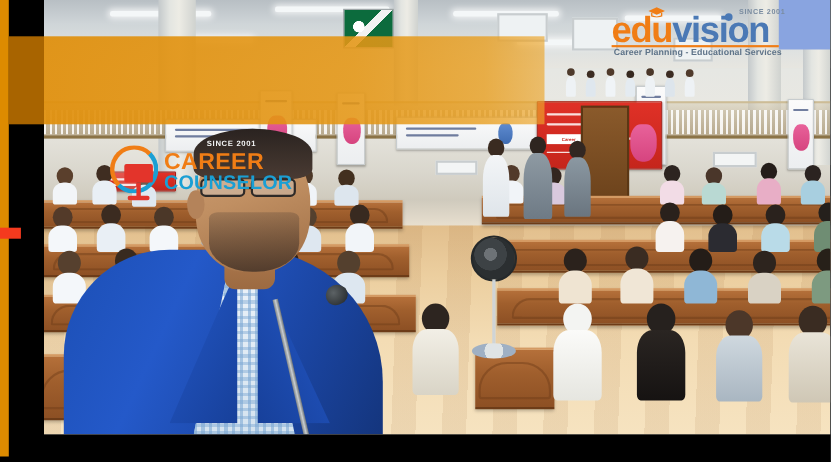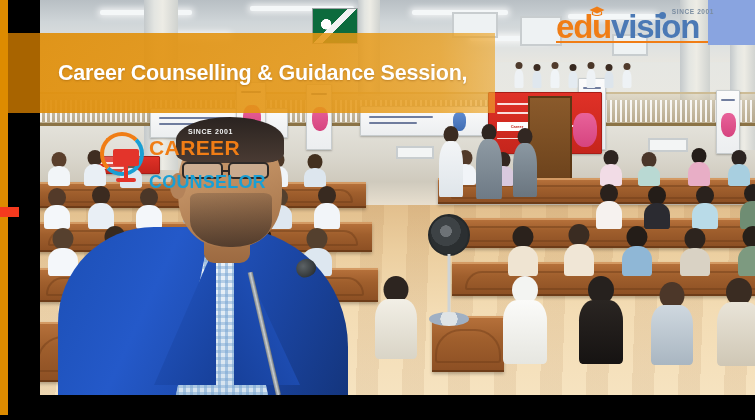--- a/index.html
+++ b/index.html
@@ -308,21 +308,21 @@
   }
   .cc-since {
     position: absolute; left: 88px; top: 0px;
     font-size: 7px; font-weight: bold; color: #f2f3f3; letter-spacing: .6px;
   }
   .cc-career {
     position: absolute; left: 49px; top: 8px;
     font-size: 21px; font-weight: bold; color: #f07d15; letter-spacing: .4px;
   }
   .cc-couns {
-    position: absolute; left: 49px; top: 44px;
+    position: absolute; left: 49px; top: 28px;
     font-size: 18px; font-weight: bold; color: #1a9fd4; letter-spacing: .2px;
   }
 
   
   .bar-top    { position: absolute; left: 8px;  top: 0;      width: 32px;  height: 33px;  background: #000; }
   .bar-mid    { position: absolute; left: 8px;  top: 113px;  width: 32px;  height: 282px; background: #000; }
   .bar-bottom { position: absolute; left: 8px;  top: 395px;  width: 747px; height: 25px;  background: #000; }
   .bar-footorange { position: absolute; left: 0; top: 415px; width: 8px; height: 5px; background: #000; }
 </style>
 </head>
@@ -661,29 +661,29 @@
   <div class="bar-bottom"></div>
   <div class="bar-footorange"></div>
 
   <div class="left-bar"></div>
   <div class="red-tick"></div>
 
   <div class="title-band">
     <div class="band-solid"></div>
     <div class="band-wash"></div>
     <div class="title-text">
-      <span>Career Counselling &amp; Guidance Session,</span>
     </div>
   </div>
 
   <div class="logo-bg"></div>
   <div class="logo">
     <svg class="logo-cap" viewBox="0 0 32 20">
       <polygon points="16,1 31,8 16,15 1,8" fill="#f07d15"></polygon>
       <path d="M7 11 L7 17 Q16 21 25 17 L25 11" fill="none" stroke="#f07d15" stroke-width="2.4"></path>
     </svg>
     <div class="logo-word"><span class="logo-edu">edu</span><span class="logo-vis">vision</span></div>
     <div class="logo-dot"></div>
     <div class="logo-since">SINCE 2001</div>
     <div class="logo-rule"></div>
+    <div class="logo-tag">Career Planning - Educational Services</div>
   </div>
 
 </div>
 
 </body></html>

